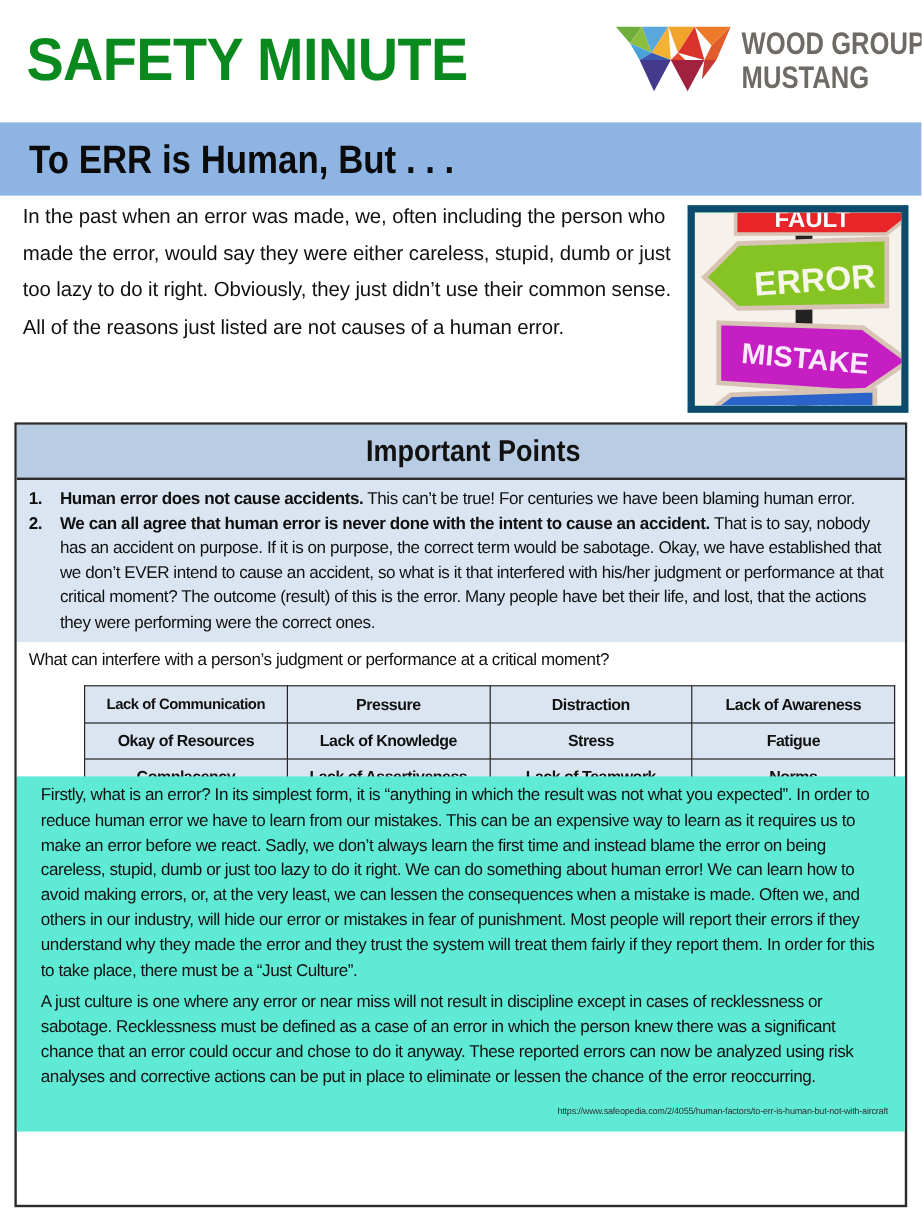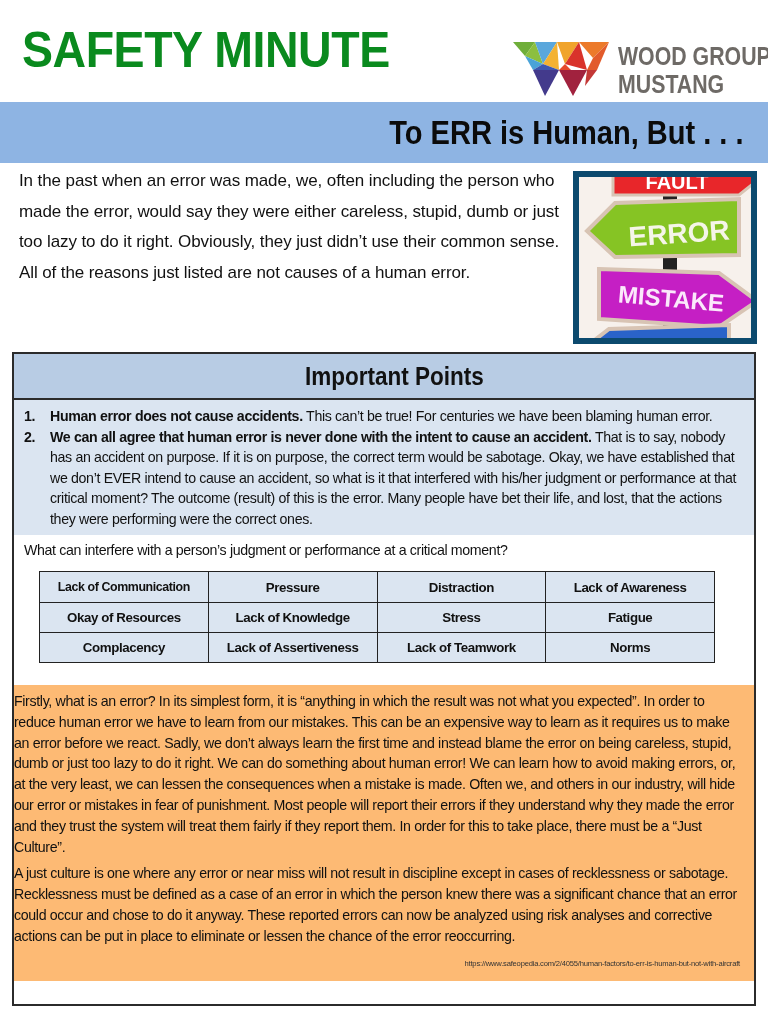--- a/index.html
+++ b/index.html
@@ -6,32 +6,32 @@
   html, body { width: 768px; height: 1024px; background: #ffffff; overflow: hidden; }
   body { position: relative; font-family: "Liberation Sans", sans-serif; color: #111; }
 
   .header { position: absolute; left: 0; top: 0; width: 768px; height: 102px; background: #fff; padding-left: 14px; }
   .safety-title {
     position: absolute; left: 22px; top: 22px;
     font-family: "Liberation Sans", sans-serif; font-weight: bold;
     font-size: 50px; line-height: 56px; color: #0a8a1e; letter-spacing: -0.5px;
     transform: scaleX(0.93); transform-origin: left top;
   }
-  .logo { position: absolute; left: 513px; top: 22px; width: 245px; height: 60px; margin-top: 20px; }
+  .logo { position: absolute; left: 513px; top: 22px; width: 245px; height: 60px; }
   .logo-mark { position: absolute; left: 0; top: 0; width: 96px; height: 56px; }
   .logo-text {
     position: absolute; left: 105px; top: 0px;
     font-family: "Liberation Sans", sans-serif; font-weight: bold; color: #6e6a66;
     font-size: 26px; line-height: 28px; transform: scaleX(0.82); transform-origin: left top;
     white-space: nowrap;
   }
 
   .banner {
     position: absolute; left: 0; top: 102px; width: 768px; height: 61px;
-    background: #8eb4e3; display: flex; align-items: center; justify-content: flex-end;
+    background: #8eb4e3; display: flex; align-items: center; justify-content: flex-start;
   }
   .banner-title {
     font-family: "Liberation Sans", sans-serif; font-weight: bold; font-size: 33px; color: #0b0b0b;
     transform: scaleX(0.88);
   }
 
   .intro {
     position: absolute; left: 19px; top: 166px; width: 560px;
     font-family: "Liberation Sans", sans-serif; font-size: 17px; line-height: 30.5px; color: #111;
     letter-spacing: -0.1px;
@@ -61,35 +61,35 @@
   .point { display: flex; }
   .point-num { width: 26px; flex: none; font-weight: bold; }
   .point-body { flex: 1; }
   .point-body b { font-weight: bold; }
 
   .question {
     padding: 5px 10px 0 10px; height: 36px;
     font-family: "Liberation Sans", sans-serif; font-size: 14.2px; line-height: 20px; color: #111;
     letter-spacing: -0.35px; background: #fff;
   }
-  .factors-wrap { padding: 0 0 0 25px; background: #fff; height: 114px; }
+  .factors-wrap { padding: 0 0 0 56px; background: #fff; height: 76px; }
   table.factors {
     border-collapse: collapse; width: 676px;
     font-family: "Liberation Sans", sans-serif; font-weight: bold; font-size: 13.3px; color: #111;
     letter-spacing: -0.4px;
   }
   table.factors td {
     border: 1.5px solid #222; background: #dbe5f1; text-align: center; height: 30px; width: 25%;
     padding: 0 2px;
   }
   table.factors tr:first-child td { height: 31px; }
   table.factors td.small { font-size: 12.4px; }
 
   .body-text {
-    background: #fdba74; padding: 6px 12px 0 0; height: 296px; position: relative;
+    background: #5eead4; padding: 6px 12px 0 20px; height: 296px; position: relative;
     font-family: "Liberation Sans", sans-serif; font-size: 14.2px; line-height: 20.8px; color: #111;
     letter-spacing: -0.35px;
   }
   .body-text p { margin-bottom: 6px; }
   .source {
     position: absolute; right: 14px; bottom: 6px;
     font-family: "Liberation Sans", sans-serif; font-size: 7.6px; color: #333; letter-spacing: -0.2px;
   }
 </style>
 </head>

